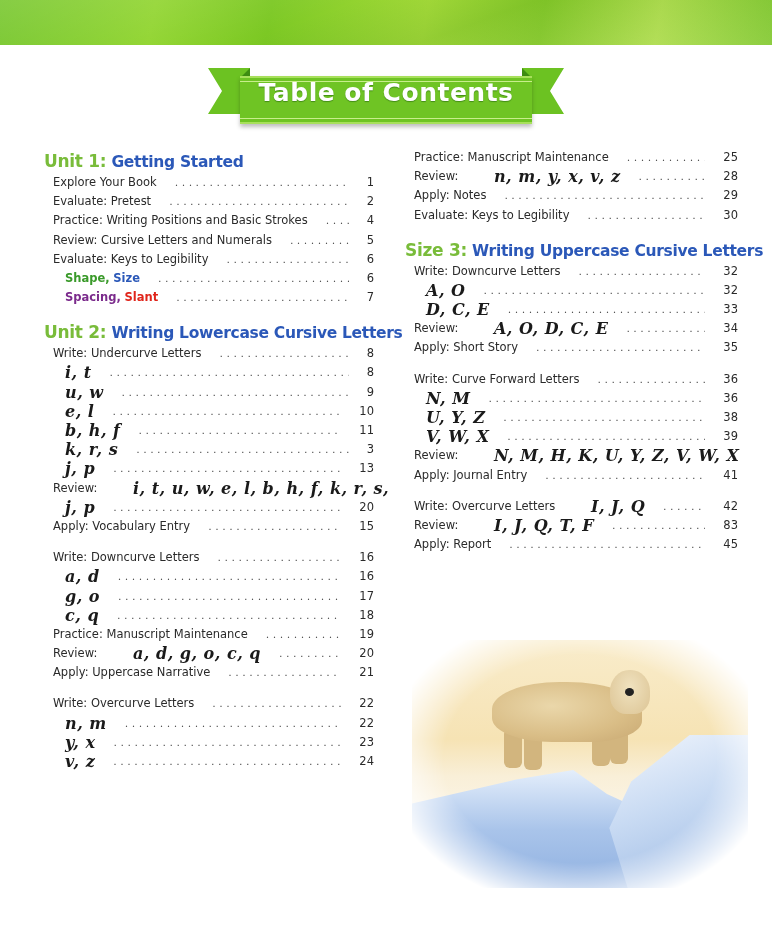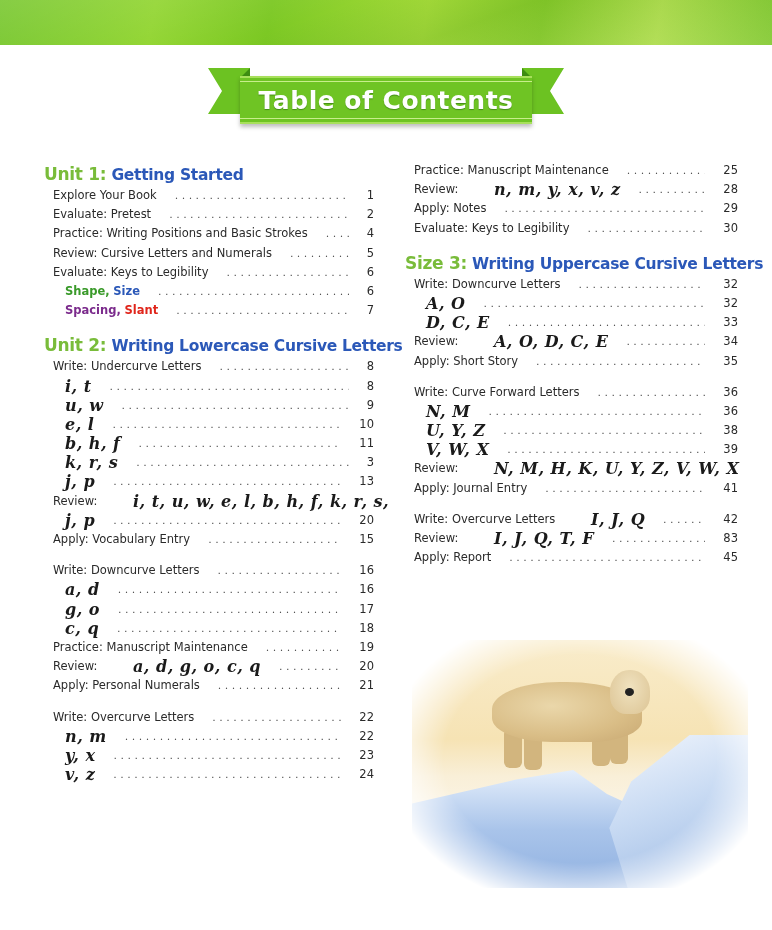--- a/index.html
+++ b/index.html
@@ -25,47 +25,47 @@
   .ribbon .fold {
     position: absolute; top: 2px; width: 10px; height: 10px; background: #3e8d12;
   }
   .ribbon .fold.left { left: 32px; clip-path: polygon(0 100%, 100% 0, 100% 100%); }
   .ribbon .fold.right { right: 32px; clip-path: polygon(0 0, 100% 100%, 0 100%); }
   .ribbon .body {
     position: absolute; left: 32px; right: 32px; top: 10px; height: 48px;
     background: #6fc424;
     box-shadow: 0 3px 4px rgba(0,0,0,0.25);
     border-top: 2px solid #a8e05c; border-bottom: 2px solid #a8e05c;
-    display: flex; align-items: center; justify-content: center;
+    display: flex; align-items: flex-start; justify-content: center;
   }
   .ribbon .body::before, .ribbon .body::after {
     content: ""; position: absolute; left: 0; right: 0; height: 1px; background: #c8ee8c;
   }
   .ribbon .body::before { top: 3px; }
   .ribbon .body::after { bottom: 3px; }
   .ribbon .title {
     font-family: "DejaVu Sans", sans-serif; font-weight: bold; font-size: 25px;
     color: #ffffff; letter-spacing: 0.5px;
     text-shadow: 0 1px 1px rgba(0,60,0,0.4);
   }
 
   
-  .col { position: absolute; margin-top: 13px; }
+  .col { position: absolute; }
   .col.left { left: 44px; top: 150px; width: 330px; }
   .col.right { left: 405px; top: 148px; width: 333px; }
 
   .unit-head {
     font-family: "DejaVu Sans", sans-serif; font-weight: bold; font-size: 15.5px;
     line-height: 22px; white-space: nowrap; letter-spacing: -0.3px;
   }
   .unit-head .num { color: #79bc3a; font-size: 17px; }
   .unit-head .name { color: #2b58b8; }
 
   .entry {
-    display: flex; align-items: flex-start; font-size: 11.5px; line-height: 19.2px;
+    display: flex; align-items: flex-end; font-size: 11.5px; line-height: 19.2px;
     height: 19.2px; padding-left: 9px; color: #2a2a2a; white-space: nowrap; gap: 16px;
   }
   .entry.sub { padding-left: 21px; }
   .entry .label { flex: 0 0 auto; }
   .entry .cursive { font-family: "DejaVu Serif", serif; font-style: italic; font-weight: bold; font-size: 16px; color: #1a1a1a; letter-spacing: 0.5px; }
   .entry .dots {
     flex: 1 1 auto; margin: 0 2px; overflow: hidden; color: #555;
     letter-spacing: 3.2px; font-size: 11px;
   }
   .entry .dots::before { content: ". . . . . . . . . . . . . . . . . . . . . . . . . . . . . . . . . . . . . . . . . . . . . . . . . . . . . . . . . . . . . ."; letter-spacing: 0; word-spacing: 0; white-space: nowrap; }
@@ -245,21 +245,21 @@
       <span class="dots"></span>
       <span class="page">18</span>
     </div>
   <div class="entry">
       <span class="label">Practice: Manuscript Maintenance</span>
       <span class="dots"></span>
       <span class="page">19</span>
     </div>
   <div class="entry"><span class="label">Review:</span>&nbsp;<span class="label cursive">a, d, g, o, c, q</span><span class="dots"></span><span class="page">20</span></div>
   <div class="entry">
-      <span class="label">Apply: Personal Numerals</span>
+      <span class="label">Apply: Uppercase Narrative</span>
       <span class="dots"></span>
       <span class="page">21</span>
     </div>
 
   <div class="gap"></div>
 
   <div class="entry">
       <span class="label">Write: Overcurve Letters</span>
       <span class="dots"></span>
       <span class="page">22</span>

